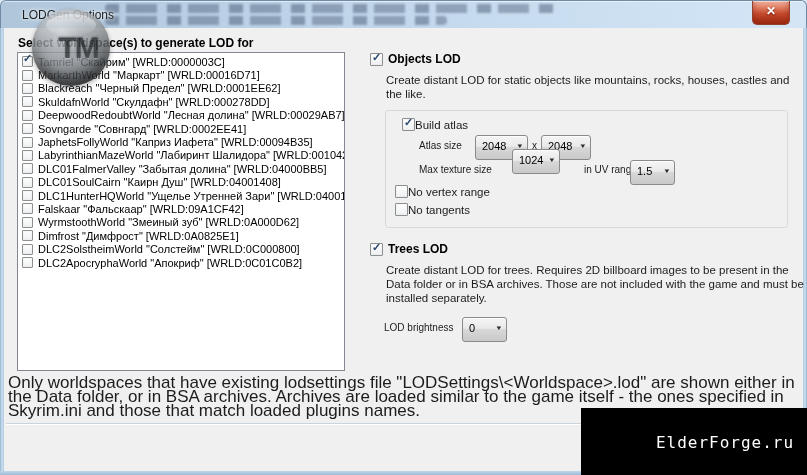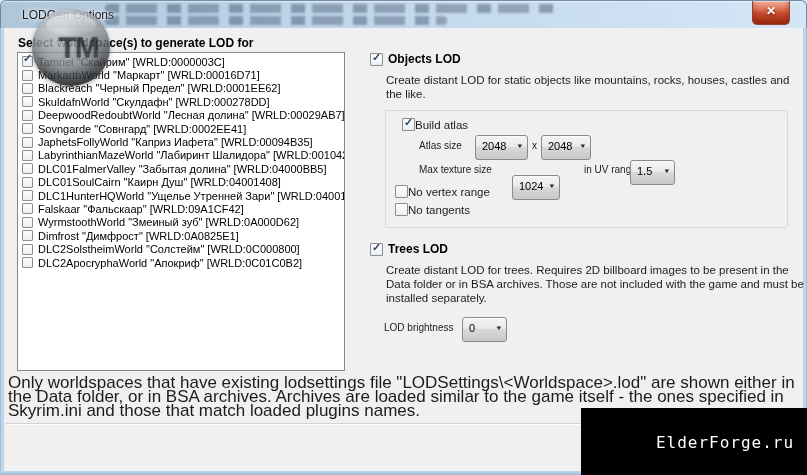--- a/index.html
+++ b/index.html
@@ -222,21 +222,21 @@
         <span class="val">2048</span>
         <span class="arrow">▼</span>
       </div>
       <span class="row-lbl" style="left:146px; top:29px;">x</span>
       <div class="combo" style="left:155px; top:24px; width:50px;">
         <span class="val">2048</span>
         <span class="arrow">▼</span>
       </div>
 
       <span class="row-lbl" style="left:33px; top:53px;">Max texture size</span>
-      <div class="combo" style="left:126px; top:64px; width:48px;">
+      <div class="combo" style="left:126px; top:38px; width:48px;">
         <span class="val">1024</span>
         <span class="arrow">▼</span>
       </div>
       <span class="row-lbl" style="left:198px; top:53px;">in UV range</span>
       <div class="combo" style="left:244px; top:49px; width:45px;">
         <span class="val">1.5</span>
         <span class="arrow">▼</span>
       </div>
 
       <div class="chk-line" style="left:9px; top:74px;">

